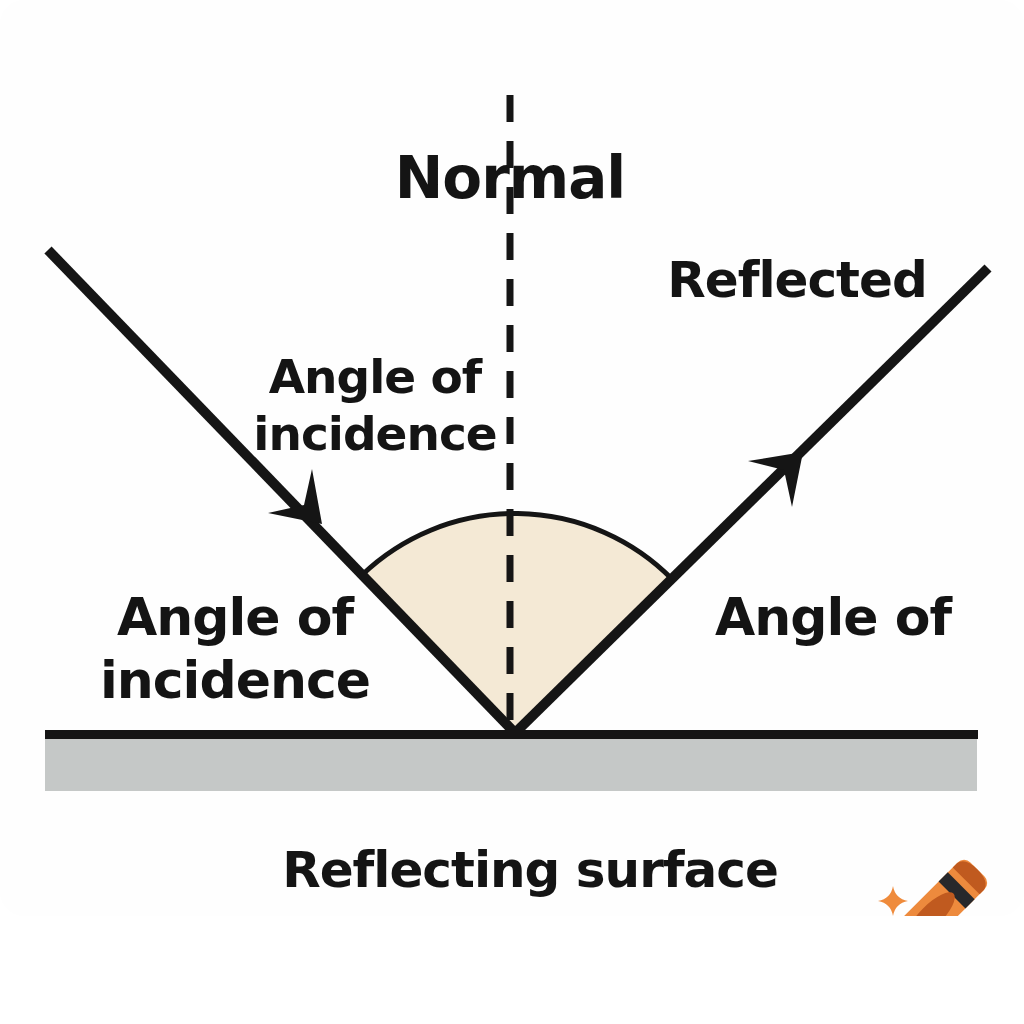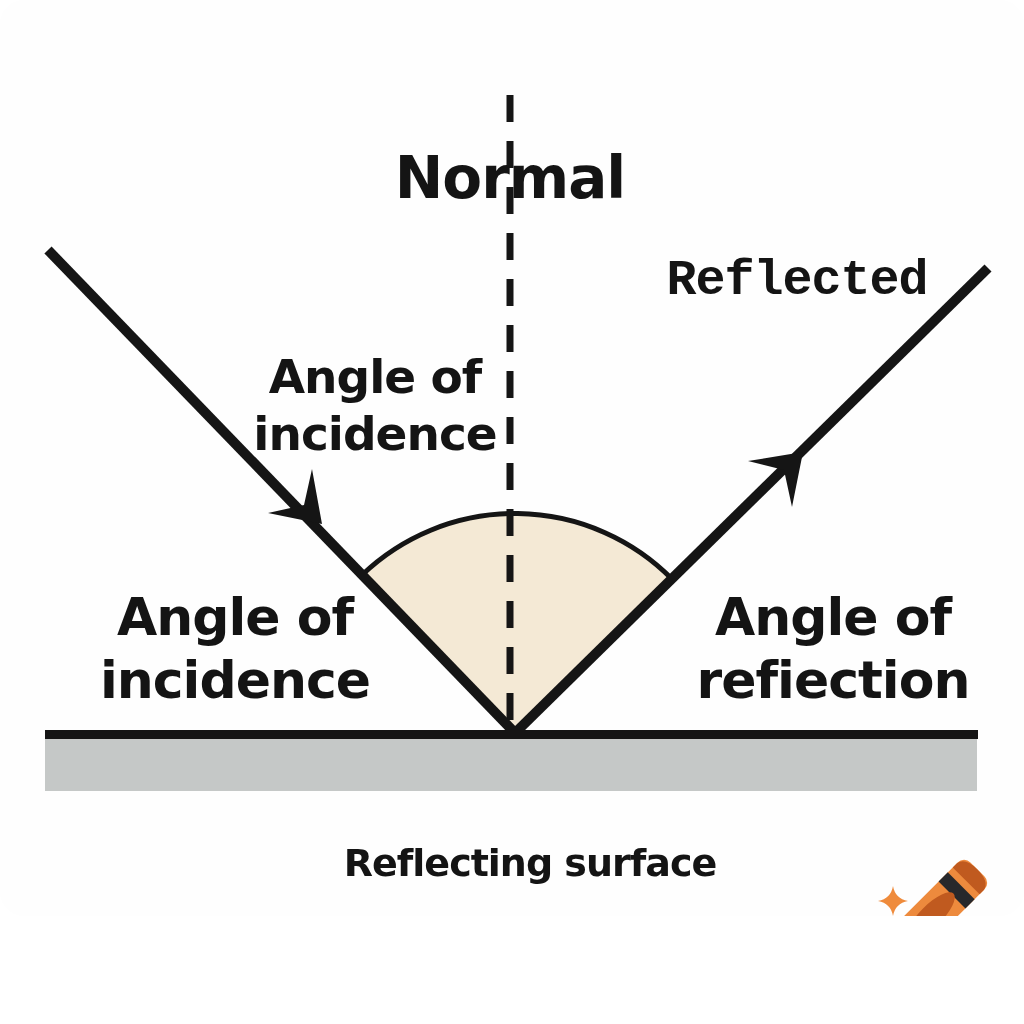--- a/index.html
+++ b/index.html
@@ -7,25 +7,25 @@
     position:relative;width:1024px;height:916px;background:#fefefe;
     overflow:hidden;font-family:"DejaVu Sans","Liberation Sans",sans-serif;border-radius:24px;
   }
   #diagram-svg{position:absolute;left:0;top:0;}
   .lbl{
     position:absolute;transform:translateX(-50%);
     color:#141414;font-weight:600;text-align:center;
     letter-spacing:-1px;line-height:1.22;white-space:nowrap;
   }
   .lbl-normal{left:510px;top:143px;font-size:58px;}
-  .lbl-reflected{left:797px;top:250px;font-size:50px;font-family:Liberation Mono, monospace;}
+  .lbl-reflected{left:797px;top:250px;font-size:50px;}
   .lbl-inc-upper{left:375px;top:348px;font-size:47px;}
   .lbl-inc-left{left:235px;top:586px;font-size:52px;}
   .lbl-refl-right{left:833px;top:586px;font-size:52px;}
-  .lbl-surface{left:530px;top:840px;font-size:38px;}
+  .lbl-surface{left:530px;top:840px;font-size:50px;}
   .line{display:block;}
 </style>
 </head>
 <body>
 
 <div id="stage">
 
   <svg id="diagram-svg" width="1024" height="1024" viewBox="0 0 1024 1024">
 
     <path d="M 515 733 L 362 575 A 221 221 0 0 1 672 579 Z" stroke="#151515" stroke-width="5" stroke-linejoin="round" fill="#f4e9d5"></path>
@@ -72,18 +72,17 @@
     <span class="line">incidence</span>
   </div>
 
   <div class="lbl lbl-inc-left">
     <span class="line">Angle of</span>
     <span class="line">incidence</span>
   </div>
 
   <div class="lbl lbl-refl-right">
     <span class="line">Angle of</span>
-    <span class="line">refiection</span>
   </div>
 
   <div class="lbl lbl-surface">Reflecting surface</div>
 
 </div>
 
 </body></html>

